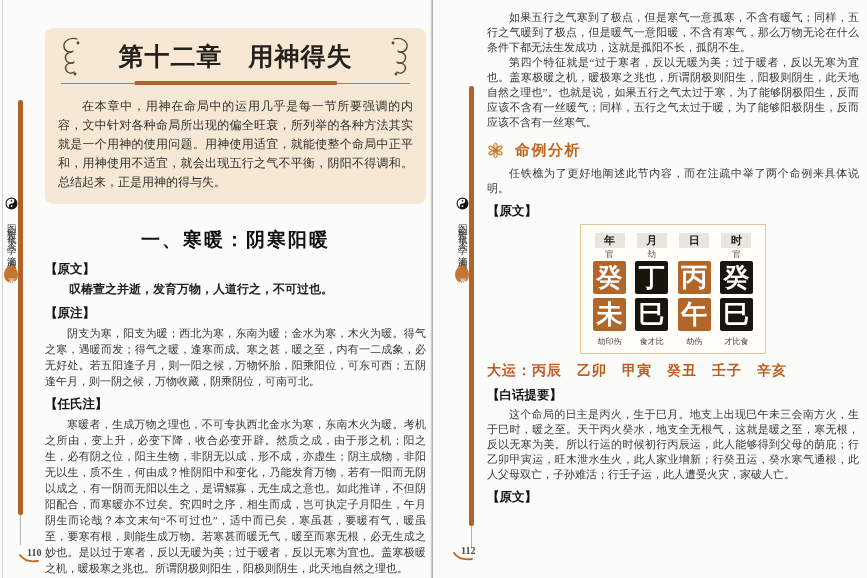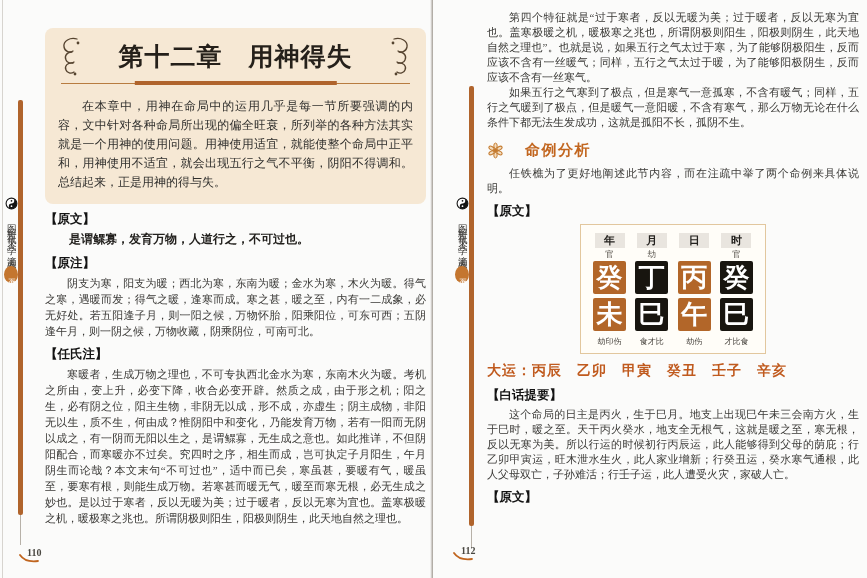--- a/index.html
+++ b/index.html
@@ -47,21 +47,21 @@
 
   .section-title { text-align:center; font-size:19px; font-weight:bold; color:#101010;
                    letter-spacing:2px; margin:23px 0 8px; }
   .blk-label { font-size:12.5px; font-weight:bold; color:#131313; margin:7px 0 3px; }
   .blk-quote { font-size:12px; font-weight:bold; color:#22201d; text-indent:2em; margin:1px 0 3px; line-height:17px; }
   .blk-text  { font-size:11px; line-height:16px; color:#3a3936; text-align:justify; text-indent:2em; margin:0; }
 
   
   .rcontent { position:absolute; left:54px; top:10px; width:372px; }
   .body-p { font-size:11px; line-height:15px; color:#3a3936; text-align:justify; text-indent:2em; margin:0; }
-  .analysis-head { display:flex; align-items:center; gap:21px; margin:11px 0 6px;
+  .analysis-head { display:flex; align-items:center; gap:11px; margin:11px 0 6px;
                    color:#c2661f; font-size:15px; font-weight:bold; letter-spacing:1.5px; }
   .case-lead { font-size:11.5px; color:#22201d; text-indent:2em; margin:1px 0 4px; line-height:16px; }
 
   .pillar-box { width:186px; margin:4px auto 8px; border:1px solid #e2c79e; background:#fffdf8; padding:8px 10px 6px; }
   .pillars { display:flex; justify-content:space-between; }
   .pcol { display:flex; flex-direction:column; align-items:center; width:37px; }
   .phead { background:#e9e5df; color:#24221f; font-size:11px; font-weight:bold; width:30px;
            text-align:center; padding:1px 0; line-height:13px; }
   .pgod { font-size:8.5px; color:#5a564f; height:13px; line-height:13px; }
   .ptile { width:33px; height:33px; display:flex; align-items:center; justify-content:center;
@@ -115,23 +115,24 @@
         <circle cx="23" cy="7" r="1.4" fill="#55432f" stroke="none"></circle>
         <circle cx="20" cy="38" r="1.4" fill="#55432f" stroke="none"></circle>
       </svg>
       <h1 class="chapter-title">第十二章　用神得失</h1>
       <div class="title-rule">
           <div class="bar"></div>
         </div>
       <p class="chapter-intro">在本章中，用神在命局中的运用几乎是每一节所要强调的内容，文中针对各种命局所出现的偏全旺衰，所列举的各种方法其实就是一个用神的使用问题。用神使用适宜，就能使整个命局中正平和，用神使用不适宜，就会出现五行之气不平衡，阴阳不得调和。总结起来，正是用神的得与失。</p>
     </div>
 
+    <h2 class="section-title">一、寒暖：阴寒阳暖</h2>
 
     <div class="blk-label">【原文】</div>
-    <p class="blk-quote">是谓鳏寡，发育万物，人道行之，不可过也。</p>
+    <p class="blk-quote">叹椿萱之并逝，发育万物，人道行之，不可过也。</p>
 
     <div class="blk-label">【原注】</div>
     <p class="blk-text">阴支为寒，阳支为暖；西北为寒，东南为暖；金水为寒，木火为暖。得气之寒，遇暖而发；得气之暖，逢寒而成。寒之甚，暖之至，内有一二成象，必无好处。若五阳逢子月，则一阳之候，万物怀胎，阳乘阳位，可东可西；五阴逢午月，则一阴之候，万物收藏，阴乘阴位，可南可北。</p>
 
     <div class="blk-label">【任氏注】</div>
     <p class="blk-text">寒暖者，生成万物之理也，不可专执西北金水为寒，东南木火为暖。考机之所由，变上升，必变下降，收合必变开辟。然质之成，由于形之机；阳之生，必有阴之位，阳主生物，非阴无以成，形不成，亦虚生；阴主成物，非阳无以生，质不生，何由成？惟阴阳中和变化，乃能发育万物，若有一阳而无阴以成之，有一阴而无阳以生之，是谓鳏寡，无生成之意也。如此推详，不但阴阳配合，而寒暖亦不过矣。究四时之序，相生而成，岂可执定子月阳生，午月阴生而论哉？本文末句“不可过也”，适中而已矣，寒虽甚，要暖有气，暖虽至，要寒有根，则能生成万物。若寒甚而暖无气，暖至而寒无根，必无生成之妙也。是以过于寒者，反以无暖为美；过于暖者，反以无寒为宜也。盖寒极暖之机，暖极寒之兆也。所谓阴极则阳生，阳极则阴生，此天地自然之理也。</p>
   </div>
 
   <div class="pagenum pn-left">
     <svg width="20" height="9" viewBox="0 0 20 9">
@@ -153,22 +154,22 @@
       <circle cx="12" cy="17" r="1.6" fill="#fff"></circle>
     </svg>
     <div class="vtitle">图解古代天人学·滴天髓</div>
     <div class="badge">下部</div>
   </div>
   <div class="obar obar-right"></div>
   <div class="obar-tail tail-right"></div>
 
   <div class="rcontent">
 
+    <p class="body-p">如果五行之气寒到了极点，但是寒气一意孤寒，不含有暖气；同样，五行之气暖到了极点，但是暖气一意阳暖，不含有寒气，那么万物无论在什么条件下都无法生发成功，这就是孤阳不长，孤阴不生。</p>
     <p class="body-p">第四个特征就是“过于寒者，反以无暖为美；过于暖者，反以无寒为宜也。盖寒极暖之机，暖极寒之兆也，所谓阴极则阳生，阳极则阴生，此天地自然之理也”。也就是说，如果五行之气太过于寒，为了能够阴极阳生，反而应该不含有一丝暖气；同样，五行之气太过于暖，为了能够阳极阴生，反而应该不含有一丝寒气。</p>
-    <p class="body-p">如果五行之气寒到了极点，但是寒气一意孤寒，不含有暖气；同样，五行之气暖到了极点，但是暖气一意阳暖，不含有寒气，那么万物无论在什么条件下都无法生发成功，这就是孤阳不长，孤阴不生。</p>
 
     <div class="analysis-head">
       <svg width="17" height="17" viewBox="0 0 24 24">
         <g fill="#f3dcbe" stroke="#c47a2e" stroke-width="1.4">
           <ellipse cx="12" cy="5.5" rx="2.4" ry="4"></ellipse>
           <ellipse cx="12" cy="5.5" rx="2.4" ry="4" transform="rotate(60 12 12)"></ellipse>
           <ellipse cx="12" cy="5.5" rx="2.4" ry="4" transform="rotate(120 12 12)"></ellipse>
           <ellipse cx="12" cy="5.5" rx="2.4" ry="4" transform="rotate(180 12 12)"></ellipse>
           <ellipse cx="12" cy="5.5" rx="2.4" ry="4" transform="rotate(240 12 12)"></ellipse>
           <ellipse cx="12" cy="5.5" rx="2.4" ry="4" transform="rotate(300 12 12)"></ellipse>

